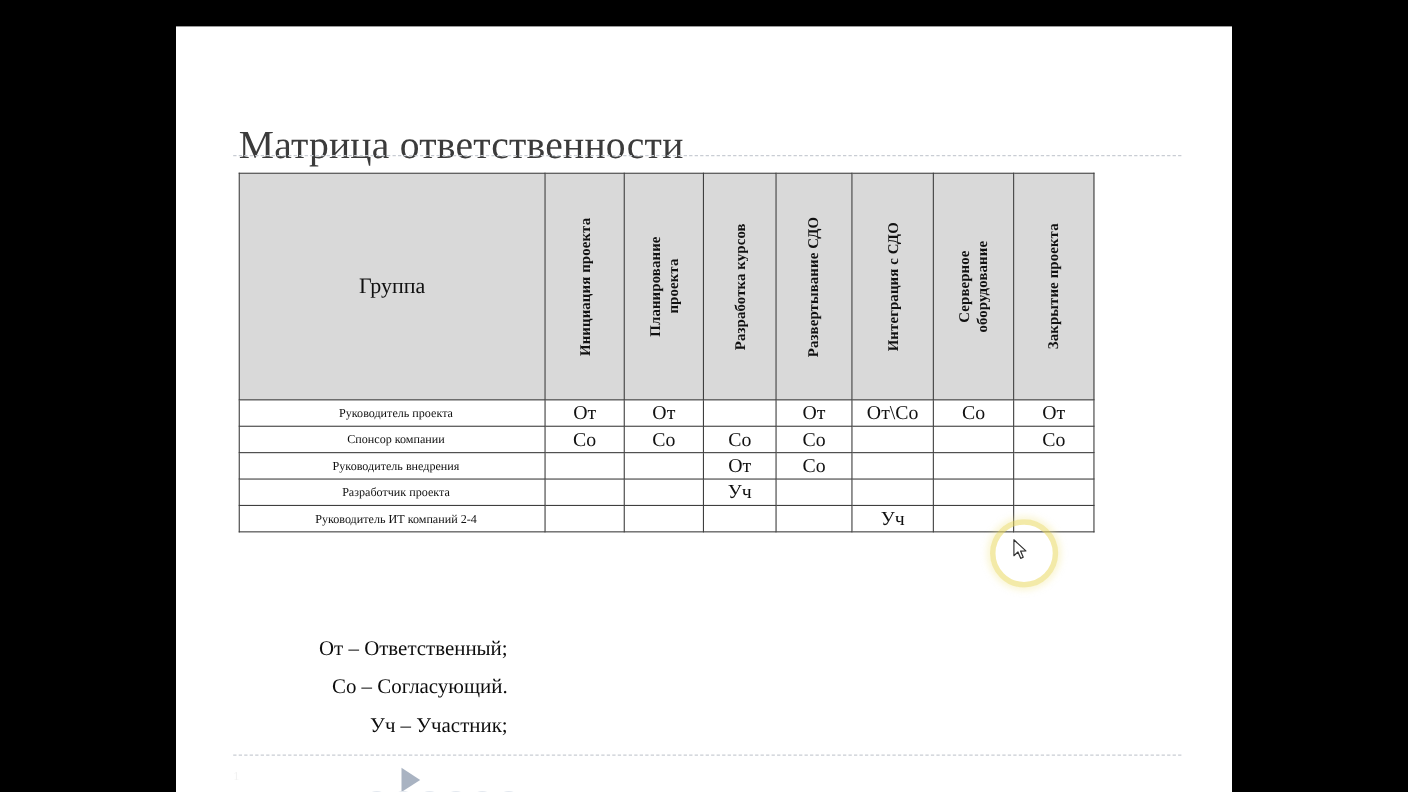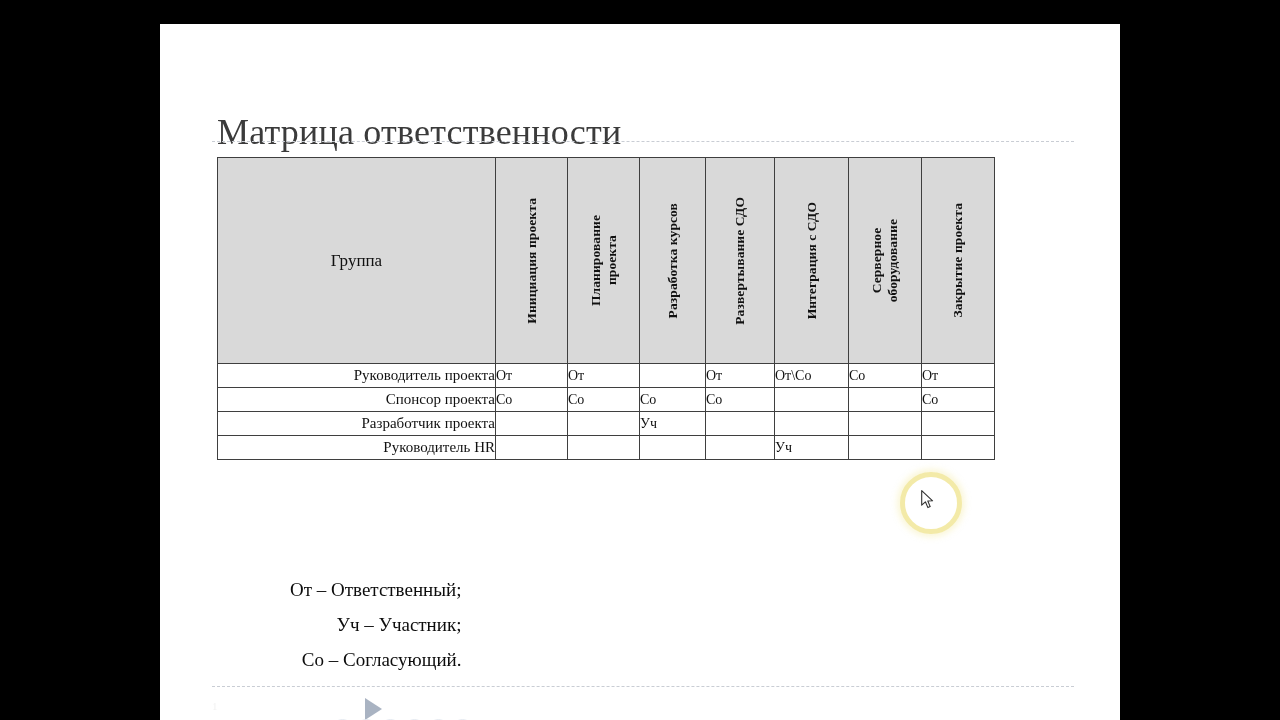--- a/index.html
+++ b/index.html
@@ -76,21 +76,21 @@
   
   #matrix thead td {
     background: #d9d9d9;
     height: 205px;
     vertical-align: middle;
     text-align: center;
   }
   td.hdr-group {
     width: 277px;
     font-weight: bold;
-    font-size: 17px;
+    font-size: 20px;
   }
   td.hdr-rot {
     width: 71px;
   }
   td.hdr-rot.w-c3 { width: 65px; }
   td.hdr-rot.w-c4 { width: 68px; }
   td.hdr-rot.w-c5 { width: 73px; }
   td.hdr-rot.w-c6 { width: 72px; }
   td.hdr-rot.w-c7 { width: 72px; }
 
@@ -103,27 +103,28 @@
     line-height: 16px;
     white-space: pre-line;
     text-align: center;
     margin: 0 auto;
     letter-spacing: 0.1px;
   }
 
   
   #matrix tbody td {
     height: 23px;
-    font-size: 14px;
+    font-size: 18px;
+    text-align: center;
     vertical-align: middle;
   }
   #matrix tbody td.rowlabel {
-    text-align: right;
+    text-align: center;
     padding-left: 7px;
-    font-size: 15px;
+    font-size: 11px;
     white-space: nowrap;
   }
   #matrix tbody tr.tall td { height: 47px; vertical-align: top; padding-top: 2px; }
   #matrix tbody tr.tall td.rowlabel { vertical-align: top; padding-top: 3px; }
 
   
   #legend {
     position: absolute;
     left: 130px;
     top: 548px;
@@ -243,56 +244,66 @@
             <td class="rowlabel">Руководитель проекта</td>
             <td>От</td>
             <td>От</td>
             <td></td>
             <td>От</td>
             <td>От\Со</td>
             <td>Со</td>
             <td>От</td>
           </tr>
           <tr>
-            <td class="rowlabel">Спонсор проекта</td>
-            <td>Со</td>
-            <td>Со</td>
-            <td>Со</td>
-            <td>Со</td>
-            <td></td>
-            <td></td>
-            <td>Со</td>
+            <td class="rowlabel">Спонсор компании</td>
+            <td>Со</td>
+            <td>Со</td>
+            <td>Со</td>
+            <td>Со</td>
+            <td></td>
+            <td></td>
+            <td>Со</td>
+          </tr>
+          <tr>
+            <td class="rowlabel">Руководитель внедрения</td>
+            <td></td>
+            <td></td>
+            <td>От</td>
+            <td>Со</td>
+            <td></td>
+            <td></td>
+            <td></td>
           </tr>
           <tr>
             <td class="rowlabel">Разработчик проекта</td>
             <td></td>
             <td></td>
             <td>Уч</td>
             <td></td>
             <td></td>
             <td></td>
             <td></td>
           </tr>
           <tr>
-            <td class="rowlabel">Руководитель HR</td>
+            <td class="rowlabel">Руководитель ИТ компаний 2-4</td>
             <td></td>
             <td></td>
             <td></td>
             <td></td>
             <td>Уч</td>
             <td></td>
             <td></td>
           </tr>
         </tbody>
     </table>
 
     <div id="legend">
       <div>От – Ответственный;</div>
+      <div>Со – Согласующий.</div>
       <div>Уч – Участник;</div>
-      <div>Со – Согласующий.</div>
     </div>
 
     <div id="page-num">1</div>
 
     <div id="nav-triangle"></div>
 
     <div id="toolbar">
       <div class="tb-btn">
         <svg width="9" height="9" viewBox="0 0 9 9">
           <polygon points="6.5,1 6.5,8 1.5,4.5" fill="currentColor"></polygon>

